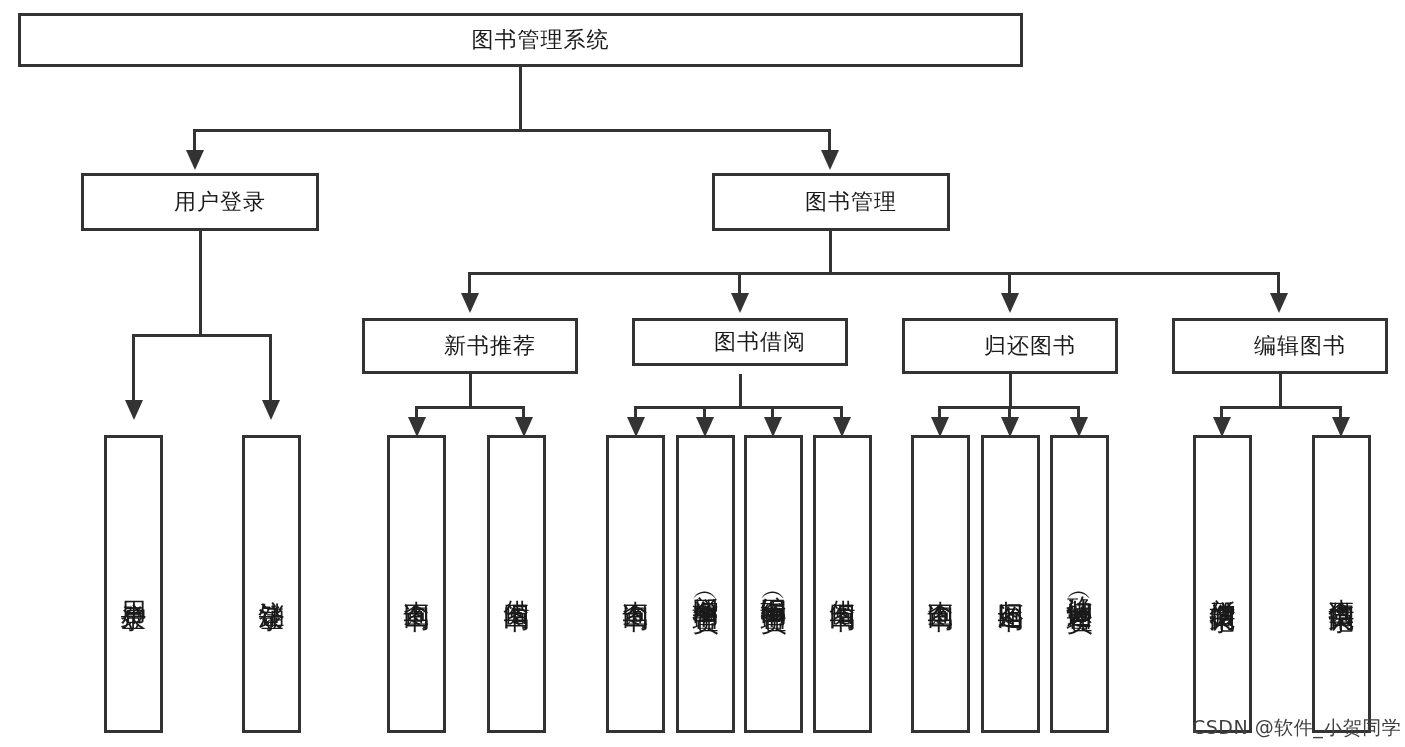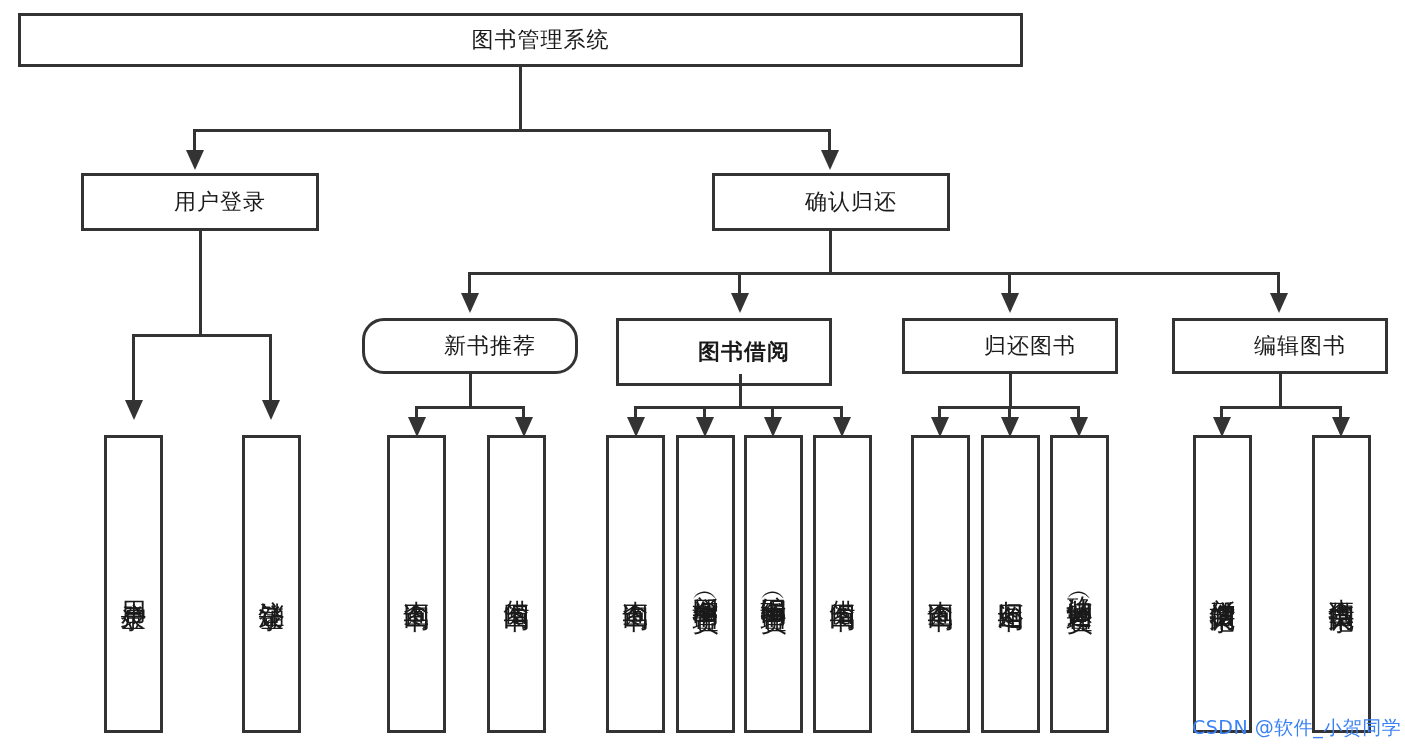--- a/index.html
+++ b/index.html
@@ -56,21 +56,21 @@
   .arrow {
     position: absolute;
     width: 0;
     height: 0;
     border-left: 9px solid transparent;
     border-right: 9px solid transparent;
     border-top: 20px solid #333333;
   }
   .watermark {
     position: absolute;
-    color: #3b82f6;
+    color: #404040;
     font-size: 19px;
     white-space: nowrap;
     letter-spacing: 0.5px;
   }
 </style>
 </head>
 <body>
 
 <div id="canvas">
 
@@ -84,45 +84,45 @@
 
   <div class="vline" style="left:193px; top:129px; width:3px; height:24px;"></div>
   <div class="arrow" style="left:186px; top:150px;"></div>
   <div class="vline" style="left:828px; top:129px; width:3px; height:24px;"></div>
   <div class="arrow" style="left:821px; top:150px;"></div>
 
   <div class="node horiz" style="left:81px; top:173px; width:238px; height:58px;">
     <span>用户登录</span>
   </div>
   <div class="node horiz" style="left:712px; top:173px; width:238px; height:58px;">
-    <span>确认归还</span>
+    <span>图书管理</span>
   </div>
 
   <div class="vline" style="left:199px; top:231px; width:3px; height:105px;"></div>
   <div class="hline" style="left:132px; top:334px; width:140px; height:3px;"></div>
   <div class="vline" style="left:132px; top:334px; width:3px; height:68px;"></div>
   <div class="arrow" style="left:125px; top:400px;"></div>
   <div class="vline" style="left:269px; top:334px; width:3px; height:68px;"></div>
   <div class="arrow" style="left:262px; top:400px;"></div>
 
   <div class="vline" style="left:829px; top:231px; width:3px; height:43px;"></div>
   <div class="hline" style="left:468px; top:272px; width:812px; height:3px;"></div>
   <div class="vline" style="left:468px; top:272px; width:3px; height:24px;"></div>
   <div class="arrow" style="left:461px; top:293px;"></div>
   <div class="vline" style="left:738px; top:272px; width:3px; height:24px;"></div>
   <div class="arrow" style="left:731px; top:293px;"></div>
   <div class="vline" style="left:1008px; top:272px; width:3px; height:24px;"></div>
   <div class="arrow" style="left:1001px; top:293px;"></div>
   <div class="vline" style="left:1277px; top:272px; width:3px; height:24px;"></div>
   <div class="arrow" style="left:1270px; top:293px;"></div>
 
-  <div class="node horiz" style="left:362px; top:318px; width:216px; height:56px;border-radius:22px;">
+  <div class="node horiz" style="left:362px; top:318px; width:216px; height:56px;">
     <span>新书推荐</span>
   </div>
-  <div class="node horiz" style="left:616px; top:318px; width:216px; height:68px;font-weight:bold;">
+  <div class="node horiz" style="left:632px; top:318px; width:216px; height:48px;">
     <span>图书借阅</span>
   </div>
   <div class="node horiz" style="left:902px; top:318px; width:216px; height:56px;">
     <span>归还图书</span>
   </div>
   <div class="node horiz" style="left:1172px; top:318px; width:216px; height:56px;">
     <span>编辑图书</span>
   </div>
 
   <div class="vline" style="left:469px; top:374px; width:3px; height:34px;"></div>

